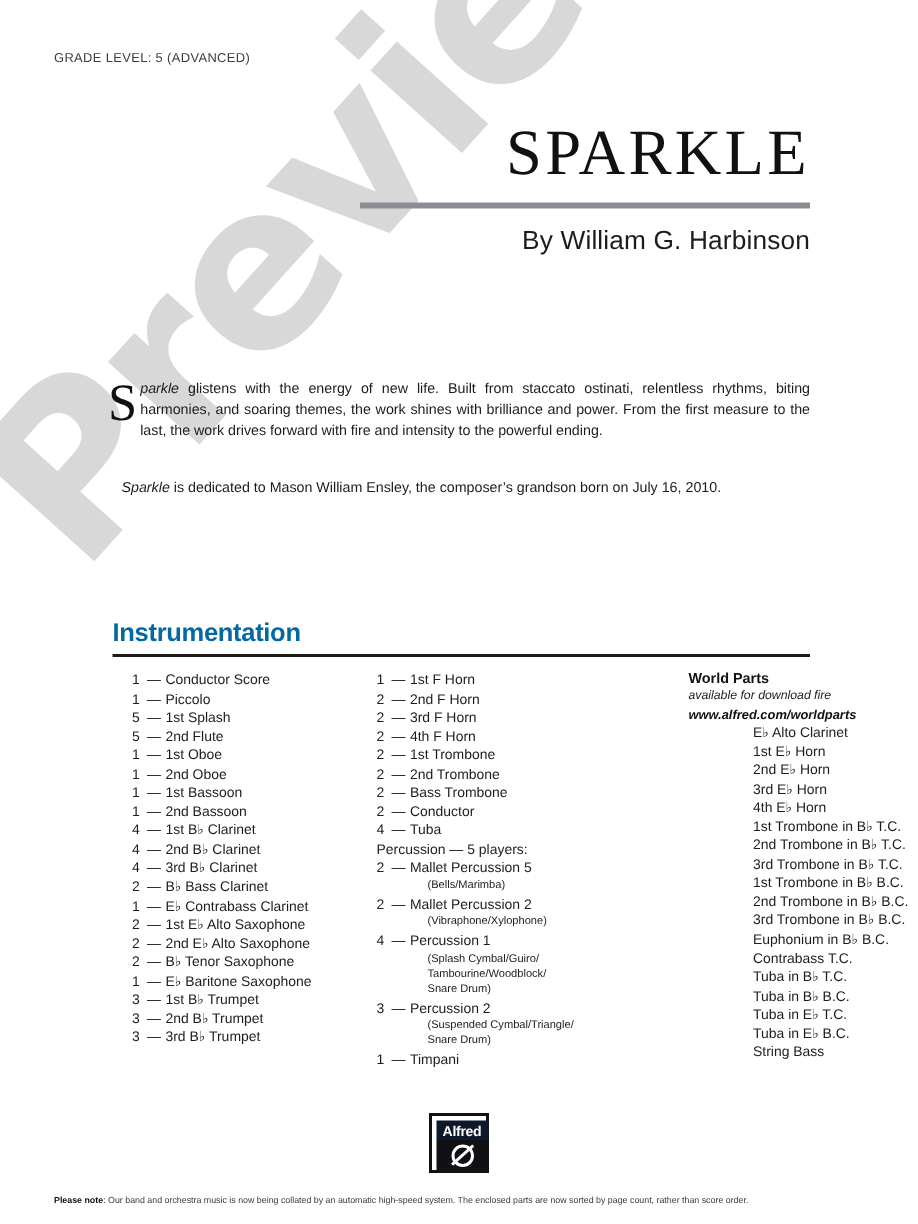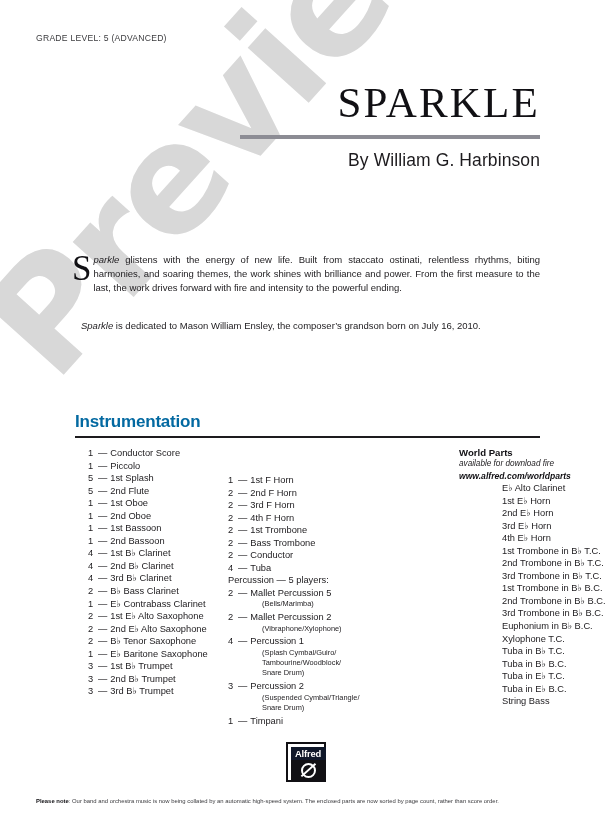--- a/index.html
+++ b/index.html
@@ -158,21 +158,21 @@
     position: absolute;
     left: 0;
     top: 447px;
     width: 612px;
   }
   .col {
     position: absolute;
     top: 0;
   }
   .col-1 { left: 88px;  width: 160px; }
-  .col-2 { left: 228px; width: 170px; margin-top: 27px; }
+  .col-2 { left: 251px; width: 170px; }
   .col-3 { left: 415px; width: 150px; margin-left: 44px; }
 
   .instr-line {
     font-size: 9.3px;
     line-height: 12.55px;
     color: #1d1b1e;
     white-space: nowrap;
   }
   .instr-line .qty {
     display: inline-block;
@@ -351,20 +351,21 @@
         <div class="instr-line"><span class="qty">3</span><span class="dash">—</span><span>1st B♭ Trumpet</span></div>
         <div class="instr-line"><span class="qty">3</span><span class="dash">—</span><span>2nd B♭ Trumpet</span></div>
         <div class="instr-line"><span class="qty">3</span><span class="dash">—</span><span>3rd B♭ Trumpet</span></div>
       </div>
     <div class="col col-2">
         <div class="instr-line"><span class="qty">1</span><span class="dash">—</span><span>1st F Horn</span></div>
         <div class="instr-line"><span class="qty">2</span><span class="dash">—</span><span>2nd F Horn</span></div>
         <div class="instr-line"><span class="qty">2</span><span class="dash">—</span><span>3rd F Horn</span></div>
         <div class="instr-line"><span class="qty">2</span><span class="dash">—</span><span>4th F Horn</span></div>
         <div class="instr-line"><span class="qty">2</span><span class="dash">—</span><span>1st Trombone</span></div>
+        <div class="instr-line"><span class="qty">2</span><span class="dash">—</span><span>2nd Trombone</span></div>
         <div class="instr-line"><span class="qty">2</span><span class="dash">—</span><span>Bass Trombone</span></div>
         <div class="instr-line"><span class="qty">2</span><span class="dash">—</span><span>Conductor</span></div>
         <div class="instr-line"><span class="qty">4</span><span class="dash">—</span><span>Tuba</span></div>
         <div class="percussion-head">Percussion — 5 players:</div>
         <div class="instr-line"><span class="qty">2</span><span class="dash">—</span><span>Mallet Percussion 5</span></div>
         <div class="instr-sub">(Bells/Marimba)</div>
         <div class="gap-sm"></div>
         <div class="instr-line"><span class="qty">2</span><span class="dash">—</span><span>Mallet Percussion 2</span></div>
         <div class="instr-sub">(Vibraphone/Xylophone)</div>
         <div class="gap-sm"></div>
@@ -389,21 +390,21 @@
           <div class="wp-item">2nd E♭ Horn</div>
           <div class="wp-item">3rd E♭ Horn</div>
           <div class="wp-item">4th E♭ Horn</div>
           <div class="wp-item">1st Trombone in B♭ T.C.</div>
           <div class="wp-item">2nd Trombone in B♭ T.C.</div>
           <div class="wp-item">3rd Trombone in B♭ T.C.</div>
           <div class="wp-item">1st Trombone in B♭ B.C.</div>
           <div class="wp-item">2nd Trombone in B♭ B.C.</div>
           <div class="wp-item">3rd Trombone in B♭ B.C.</div>
           <div class="wp-item">Euphonium in B♭ B.C.</div>
-          <div class="wp-item">Xylophone T.C.</div>
+          <div class="wp-item">Contrabass T.C.</div>
           <div class="wp-item">Tuba in B♭ T.C.</div>
           <div class="wp-item">Tuba in B♭ B.C.</div>
           <div class="wp-item">Tuba in E♭ T.C.</div>
           <div class="wp-item">Tuba in E♭ B.C.</div>
           <div class="wp-item">String Bass</div>
         </div>
     </div>
   </div>
 
   <div class="logo">

